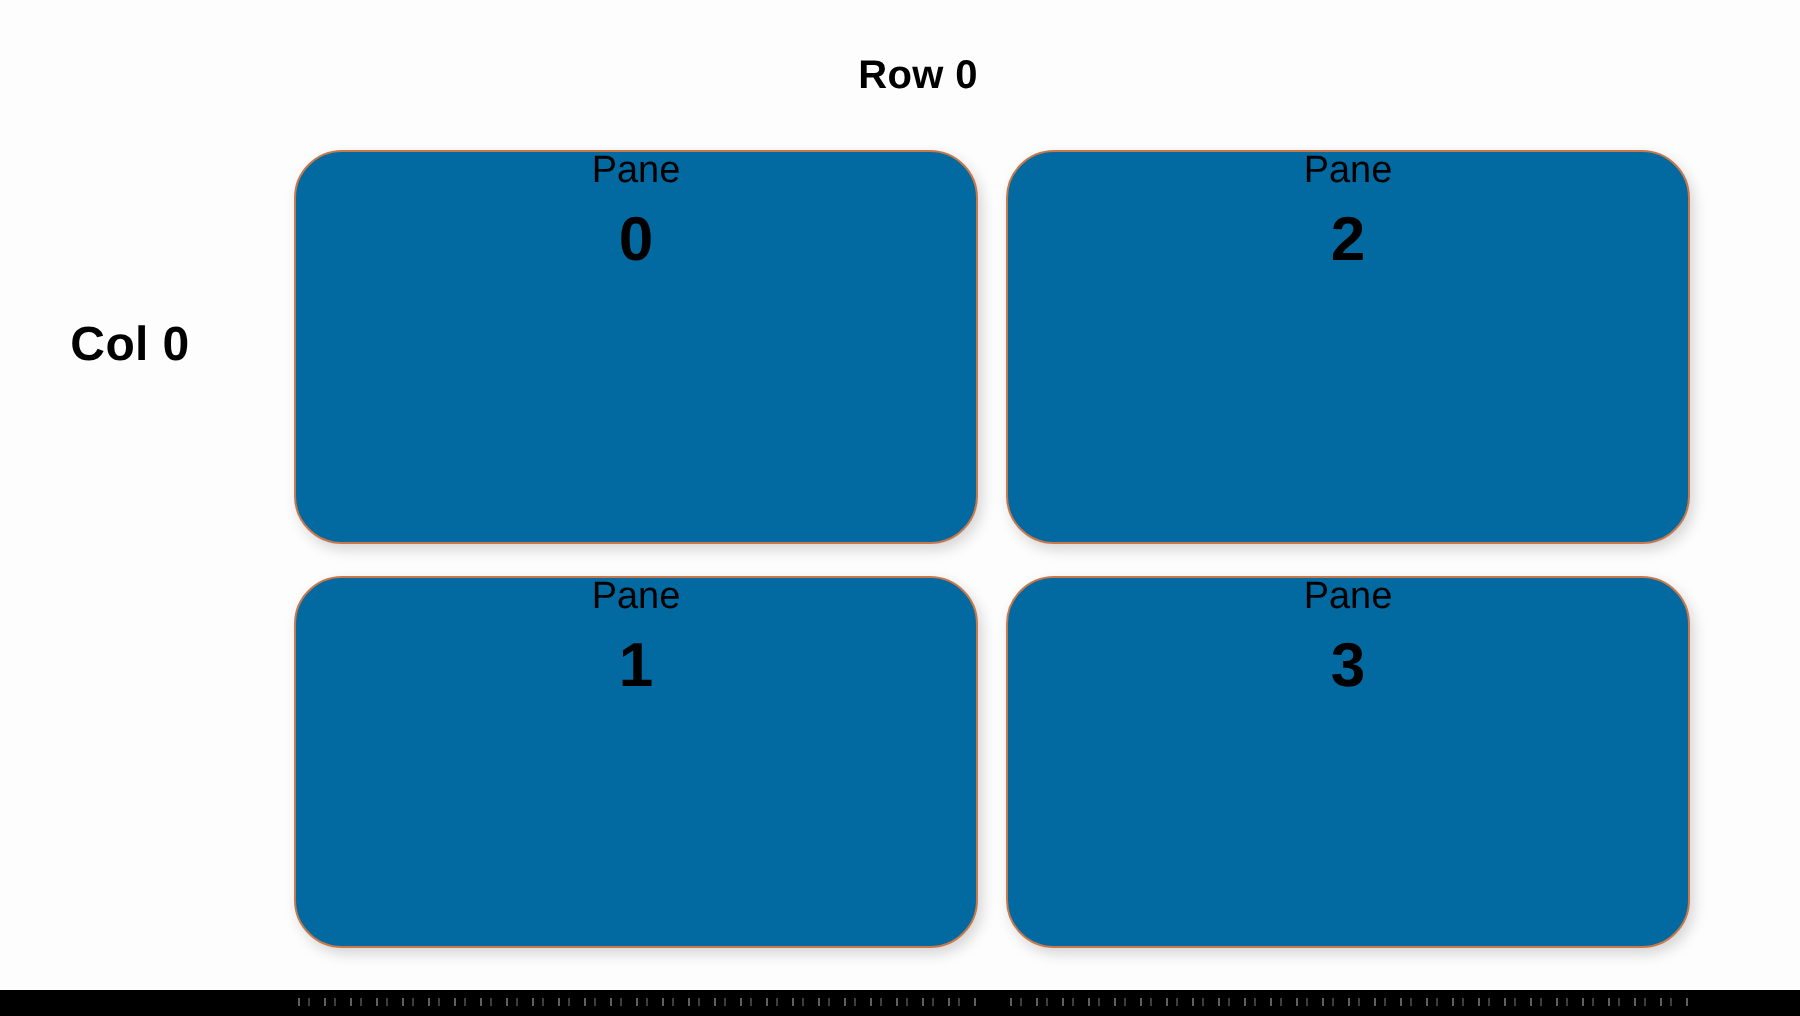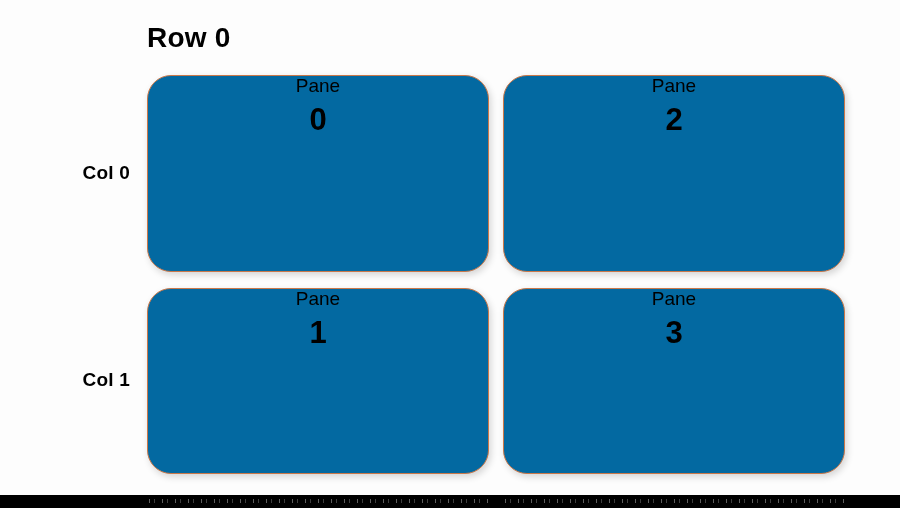--- a/index.html
+++ b/index.html
@@ -27,39 +27,39 @@
     width: 900px;
     height: 495px;
   }
 
   
   .col-header {
     position: absolute;
     top: 18px;
     height: 40px;
     line-height: 40px;
-    text-align: left;
-    font-size: 28px;
+    text-align: right;
+    font-size: 20px;
     font-weight: bold;
     color: #000000;
     letter-spacing: 0.2px;
     white-space: nowrap;
   }
   .col-header.c0 { left: 147px; width: 342px; }
   .col-header.c1 { left: 503px; width: 342px; }
 
   
   .row-header {
     position: absolute;
     left: 0px;
     width: 130px;
     height: 40px;
     line-height: 40px;
-    text-align: right;
-    font-size: 19px;
+    text-align: center;
+    font-size: 24px;
     font-weight: bold;
     color: #000000;
     letter-spacing: 0.2px;
     white-space: nowrap;
   }
   .row-header.r0 { top: 153px; }
   .row-header.r1 { top: 360px; }
 
   
   .pane {
@@ -134,21 +134,20 @@
 </head>
 <body>
 
 <div id="screen">
 
   <div class="grid-area">
 
     <div class="col-header c0">Row 0</div>
 
     <div class="row-header r0">Col 0</div>
-    <div class="row-header r1">Col 1</div>
 
     <div class="pane p0">
       <div class="pane-inner">
         <div class="pane-label">Pane</div>
         <div class="pane-index">0</div>
       </div>
     </div>
 
     <div class="pane p2">
       <div class="pane-inner">

